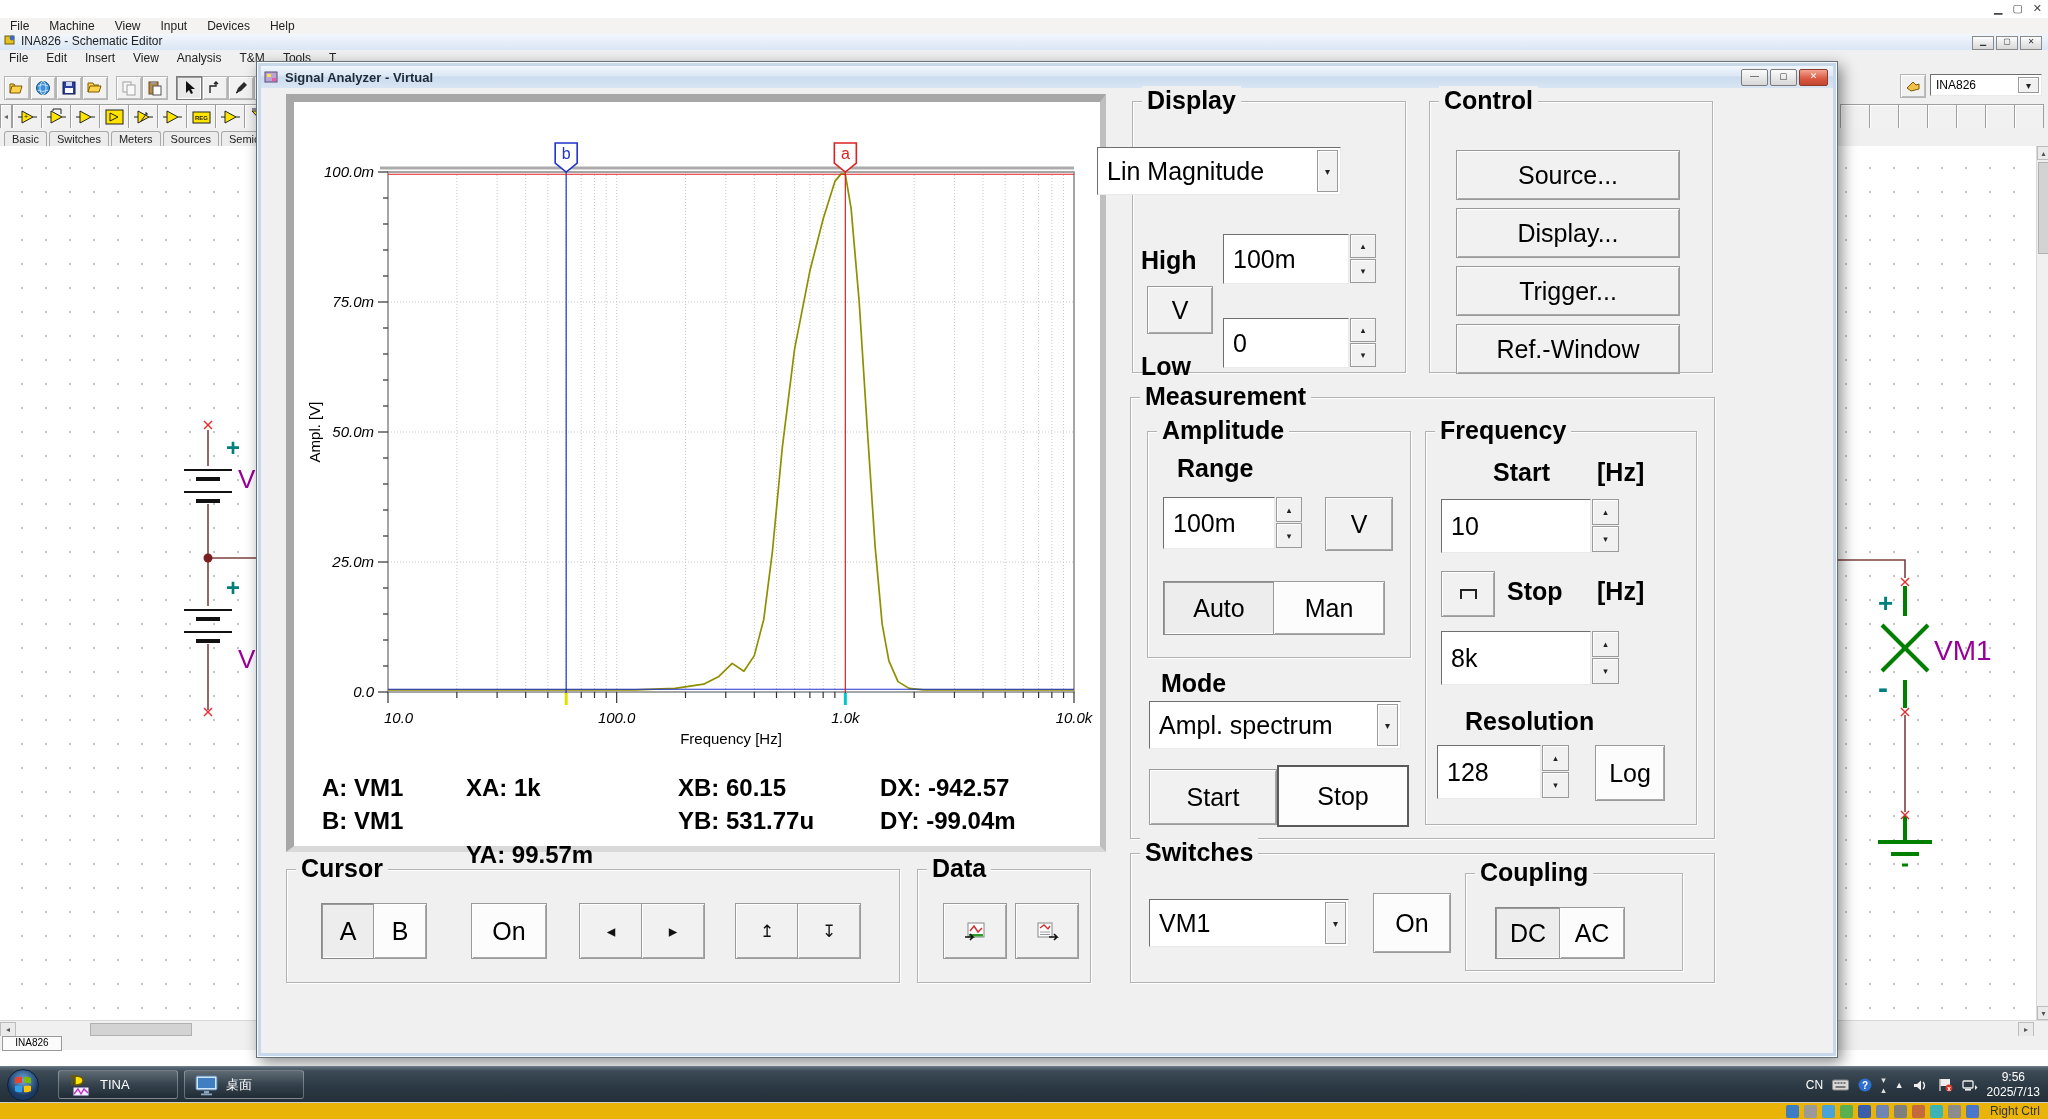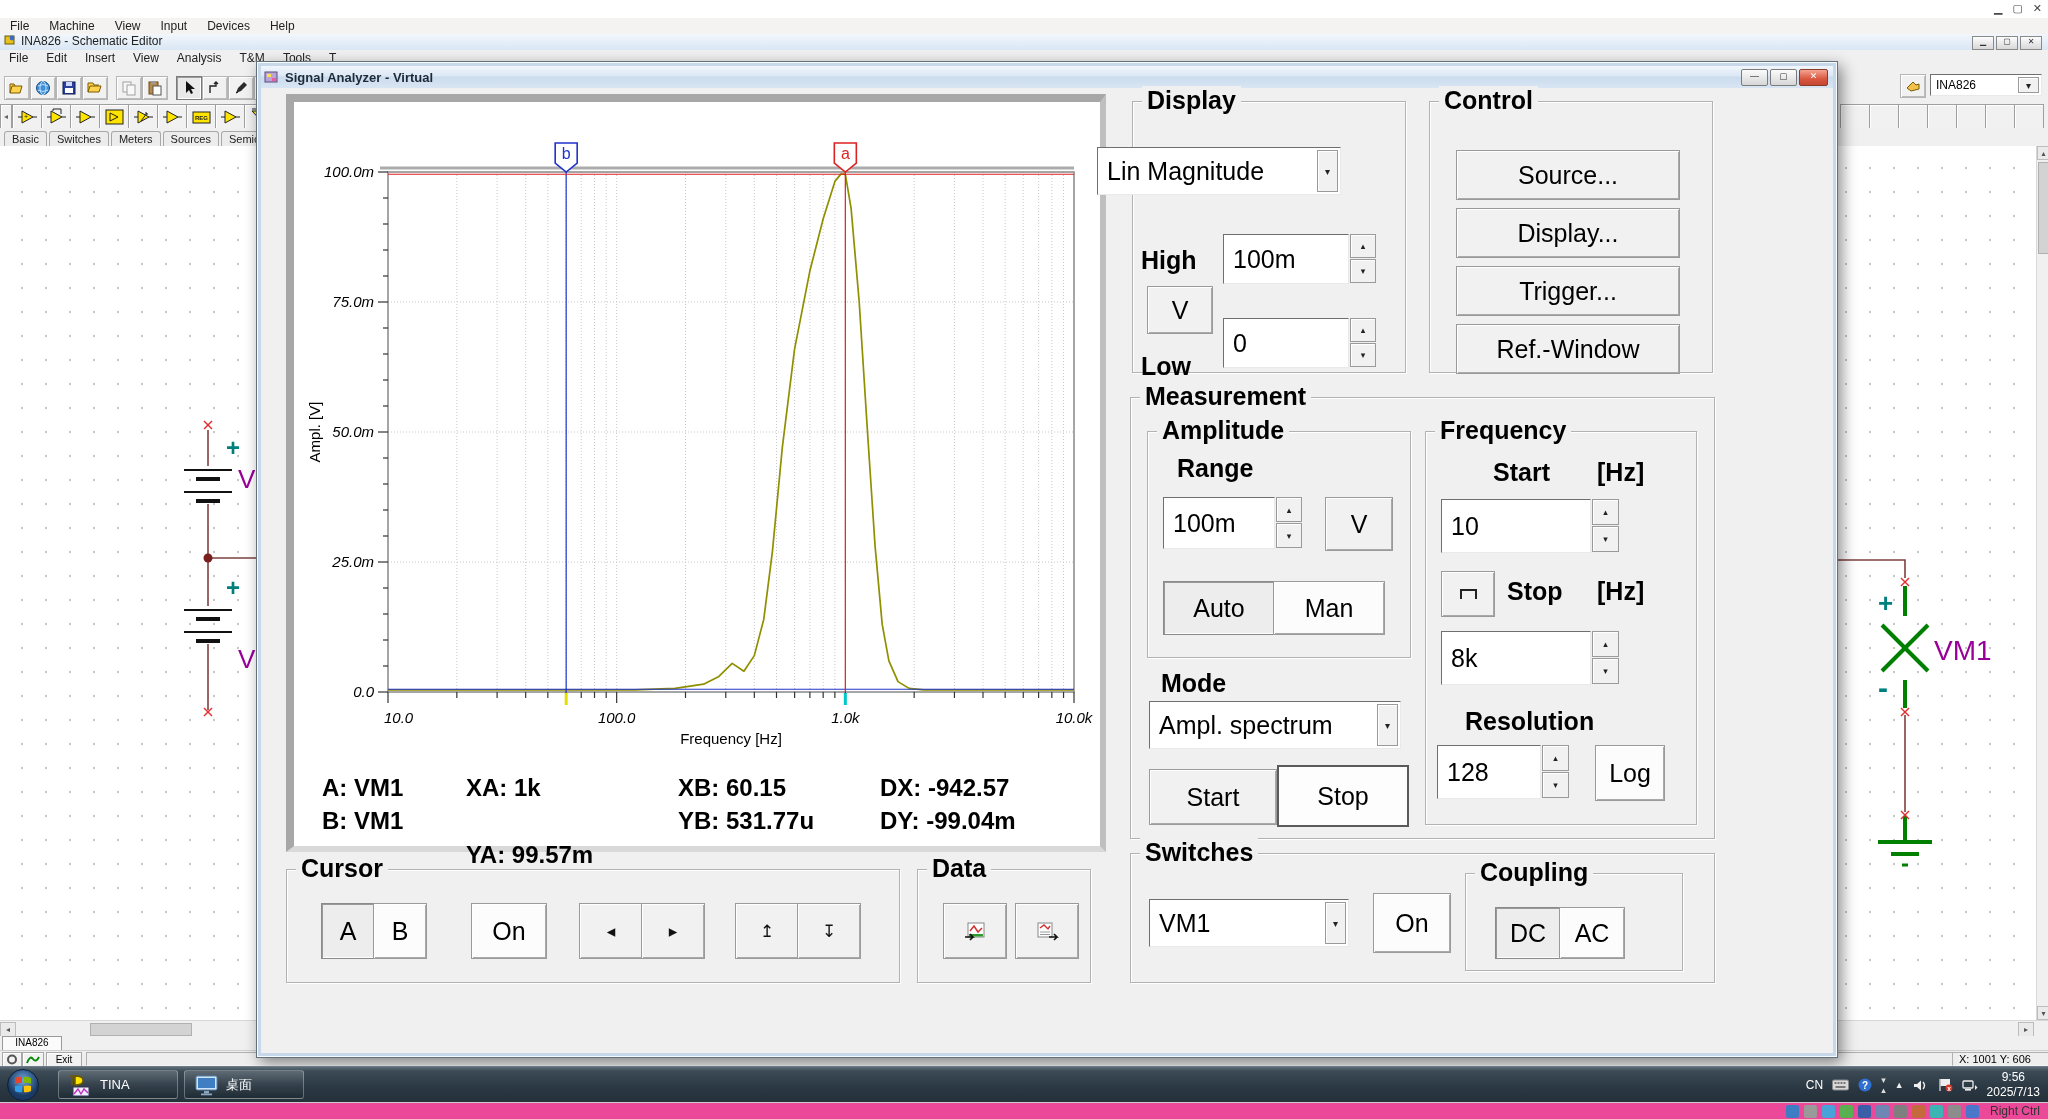--- a/index.html
+++ b/index.html
@@ -50,21 +50,21 @@
     font-size:11px;display:flex;align-items:center;padding:0 6px;}
   
   .taskbar{left:0;top:1066px;width:2048px;height:36px;background:linear-gradient(#5d6d79,#3b4a55 12%,#2b3944 55%,#232f39);
     border-top:1px solid #6c7b86;}
   .tk-btn{position:absolute;top:3px;height:29px;border:1px solid rgba(255,255,255,.3);border-radius:3px;
     background:linear-gradient(rgba(255,255,255,.18),rgba(255,255,255,.05) 45%,rgba(0,0,0,.12));
     display:flex;align-items:center;gap:7px;padding:0 10px;color:#fff;font-size:13px;box-sizing:border-box;}
   .tray{position:absolute;right:2px;top:0;height:36px;display:flex;align-items:center;gap:9px;color:#fff;}
   .clock{font-size:12px;color:#fff;text-align:center;line-height:1.25;padding-right:6px;}
   
-  .vbox-status{left:0;top:1102px;width:2048px;height:17px;background:#ec4899;border-top:1px solid #cccccc;
+  .vbox-status{left:0;top:1102px;width:2048px;height:17px;background:#eab308;border-top:1px solid #cccccc;
     display:flex;align-items:center;justify-content:flex-end;gap:5px;padding-right:8px;box-sizing:border-box;}
   .vbs-ic{width:13px;height:13px;border-radius:2px;}
   
   .sawin{left:256px;top:61px;width:1580px;height:995px;background:#f0f0f0;border:1px solid #64707c;
     box-shadow:inset 0 0 0 1px #f8fbfe,inset 0 0 0 4px #c7d8ea,4px 5px 14px rgba(0,0,0,.45);}
   .sa-title{position:absolute;left:4px;top:4px;right:4px;height:22px;
     background:linear-gradient(#f0f6fc,#dce8f5 45%,#cbdcee 50%,#d8e5f3);display:flex;align-items:center;}
   .sa-title-text{font-size:13px;font-weight:700;color:#1c2a38;margin-left:6px;}
   .sa-btn{width:25px;height:15px;border:1px solid #7b7b7b;border-radius:2px;font-size:9px;line-height:13px;
     text-align:center;color:#333;background:linear-gradient(#fcfcfc,#d6d6d6);}
@@ -365,35 +365,20 @@
     <div class="scr-arrow" style="left:0;bottom:0;width:11px;height:12px;">▾</div>
   </div>
   <div class="abs hscroll">
     <div class="scr-arrow" style="left:0;top:1px;width:14px;height:13px;">◂</div>
     <div class="scr-thumb" style="left:90px;top:2px;width:100px;height:11px;"></div>
     <div class="scr-arrow" style="right:14px;top:1px;width:14px;height:13px;">▸</div>
   </div>
 
   <div class="abs sheetrow">
     <div class="sheettab">INA826</div>
-  </div>
-  <div class="abs statusrow">
-    <div class="st-btn" style="left:2px;width:18px;">
-      <svg width="12" height="11">
-          <circle cx="6" cy="5.5" r="4" fill="none" stroke="#555" stroke-width="2"></circle>
-        </svg>
-    </div>
-    <div class="st-btn" style="left:22px;width:20px;">
-      <svg width="14" height="11">
-          <path d="M1 9 Q4 1 7 5 T13 3" fill="none" stroke="#0a8a0a" stroke-width="2"></path>
-        </svg>
-    </div>
-    <div class="st-btn" style="left:46px;width:34px;">Exit</div>
-    <div class="st-cell" style="left:86px;width:1860px;"></div>
-    <div class="st-cell" style="left:1952px;width:86px;">X: 1001 Y: 606</div>
   </div>
 
   <div class="abs sawin">
     <div class="sa-title">
       <svg width="15" height="14" style="margin-left:3px">
         <rect x="1" y="2" width="12" height="10" fill="#b9a6d6" stroke="#5b4a7a"></rect>
           <rect x="3" y="4" width="4" height="3" fill="#ffe24a"></rect>
           <rect x="8" y="8" width="4" height="3" fill="#ef5aa0"></rect>
       </svg>
       <span class="sa-title-text">Signal Analyzer - Virtual</span>

